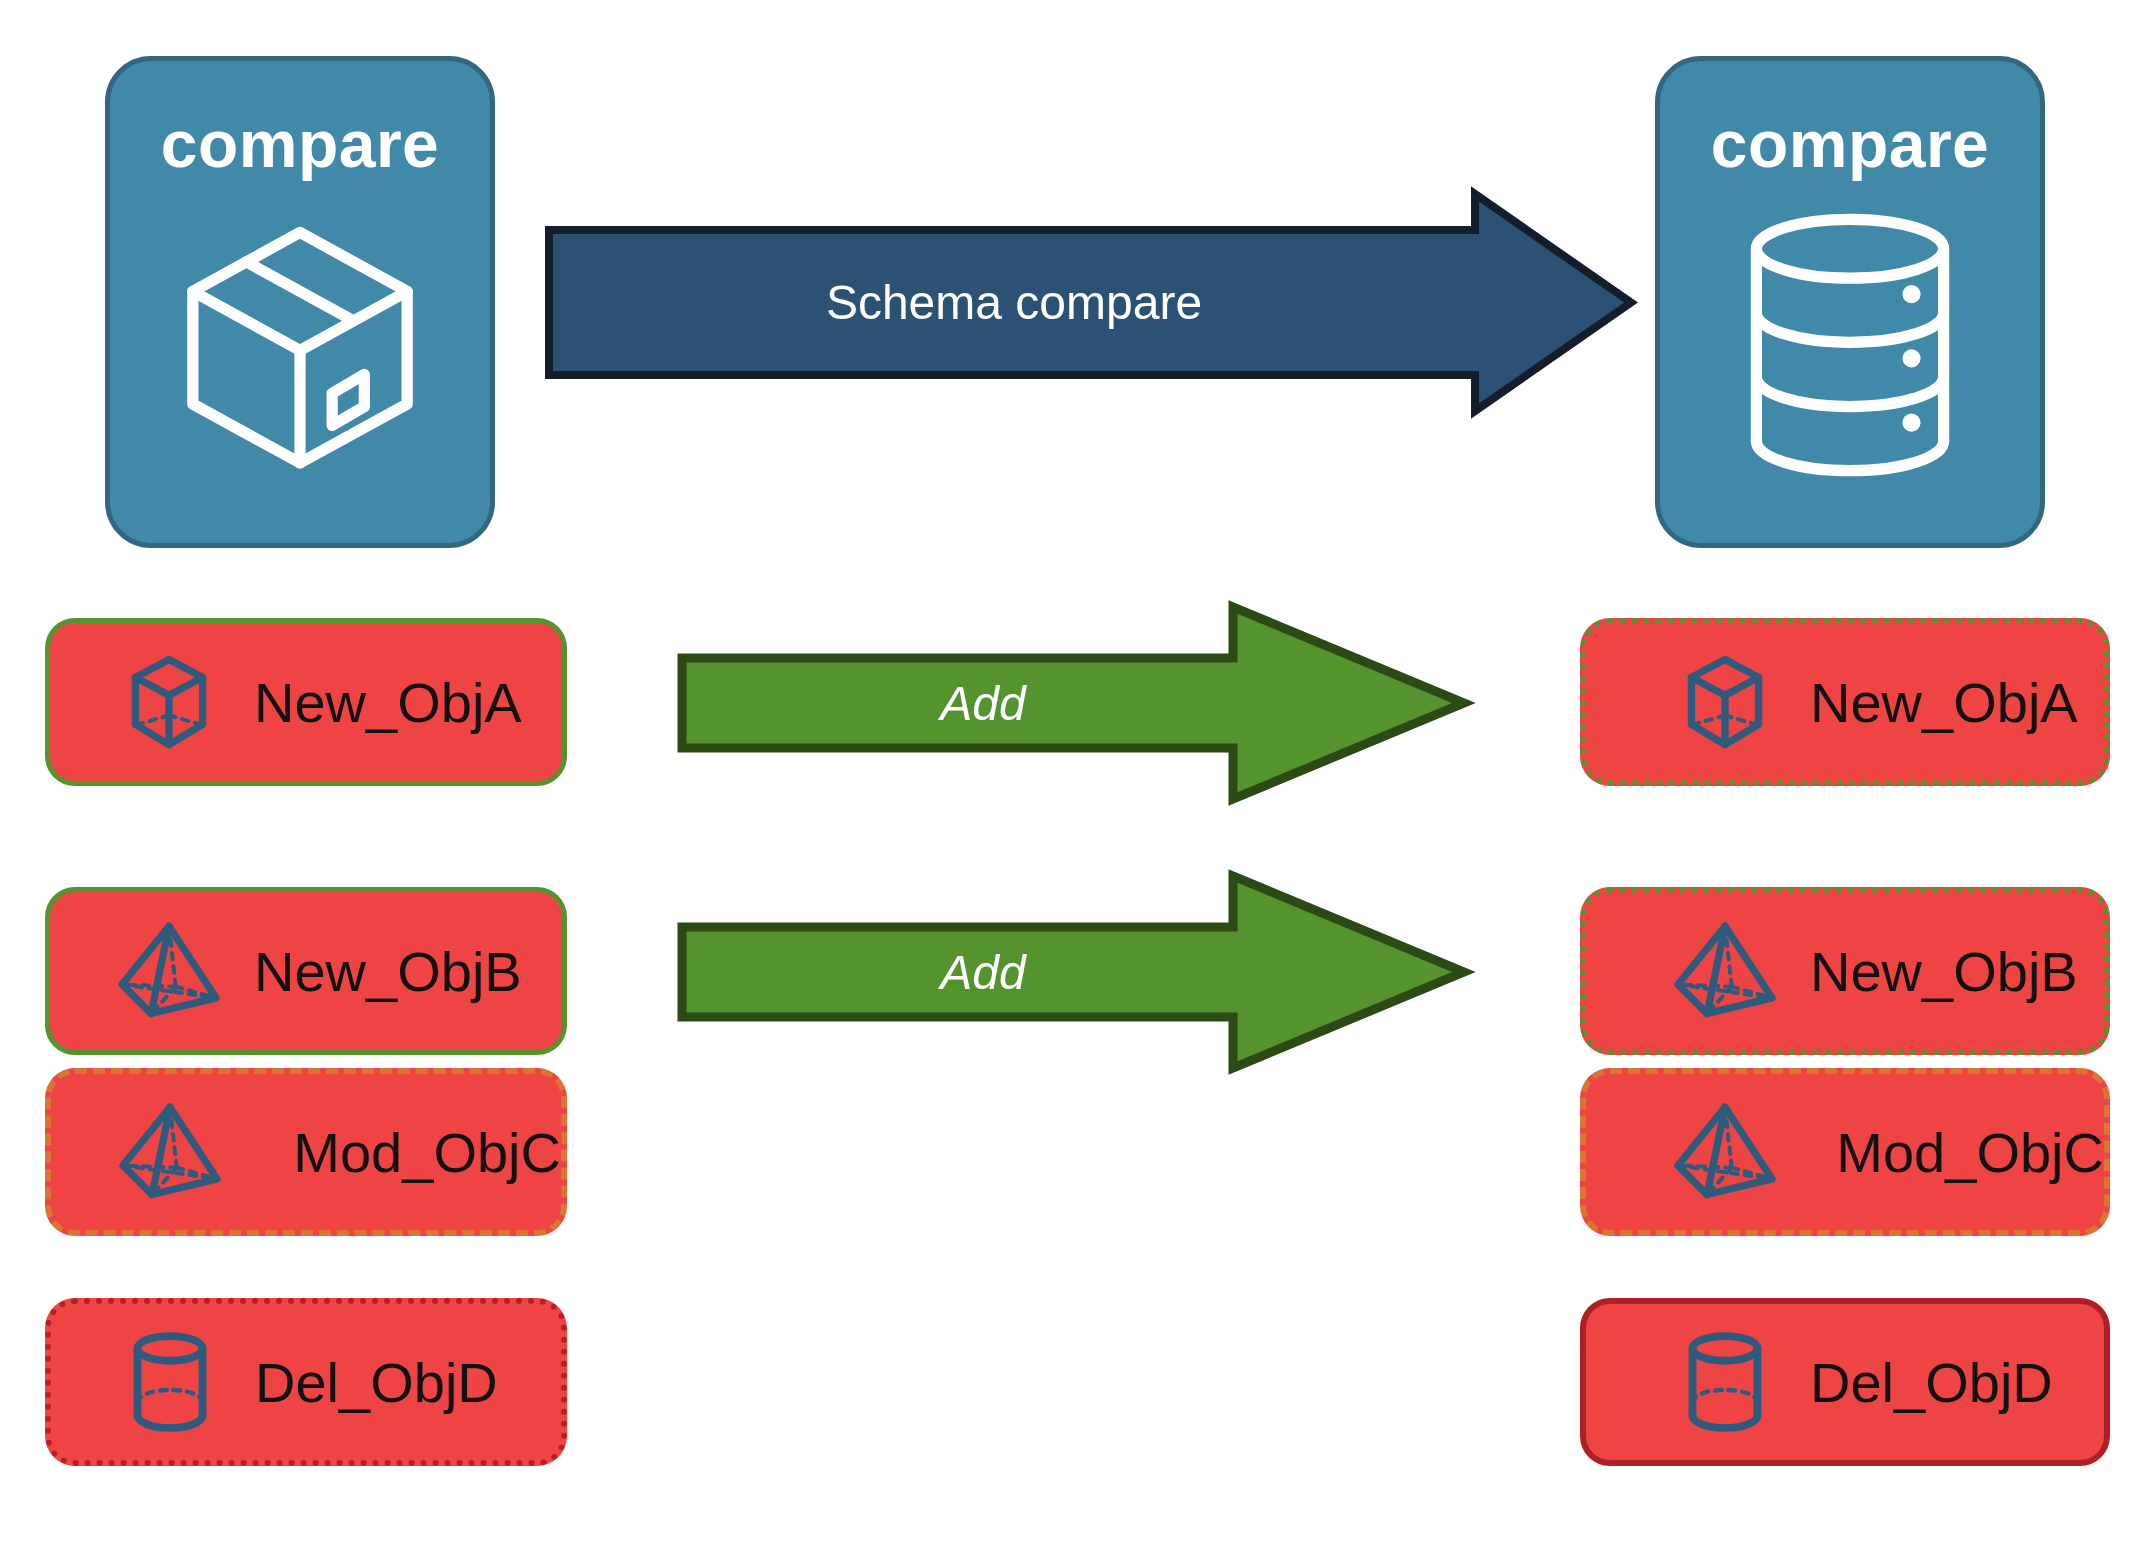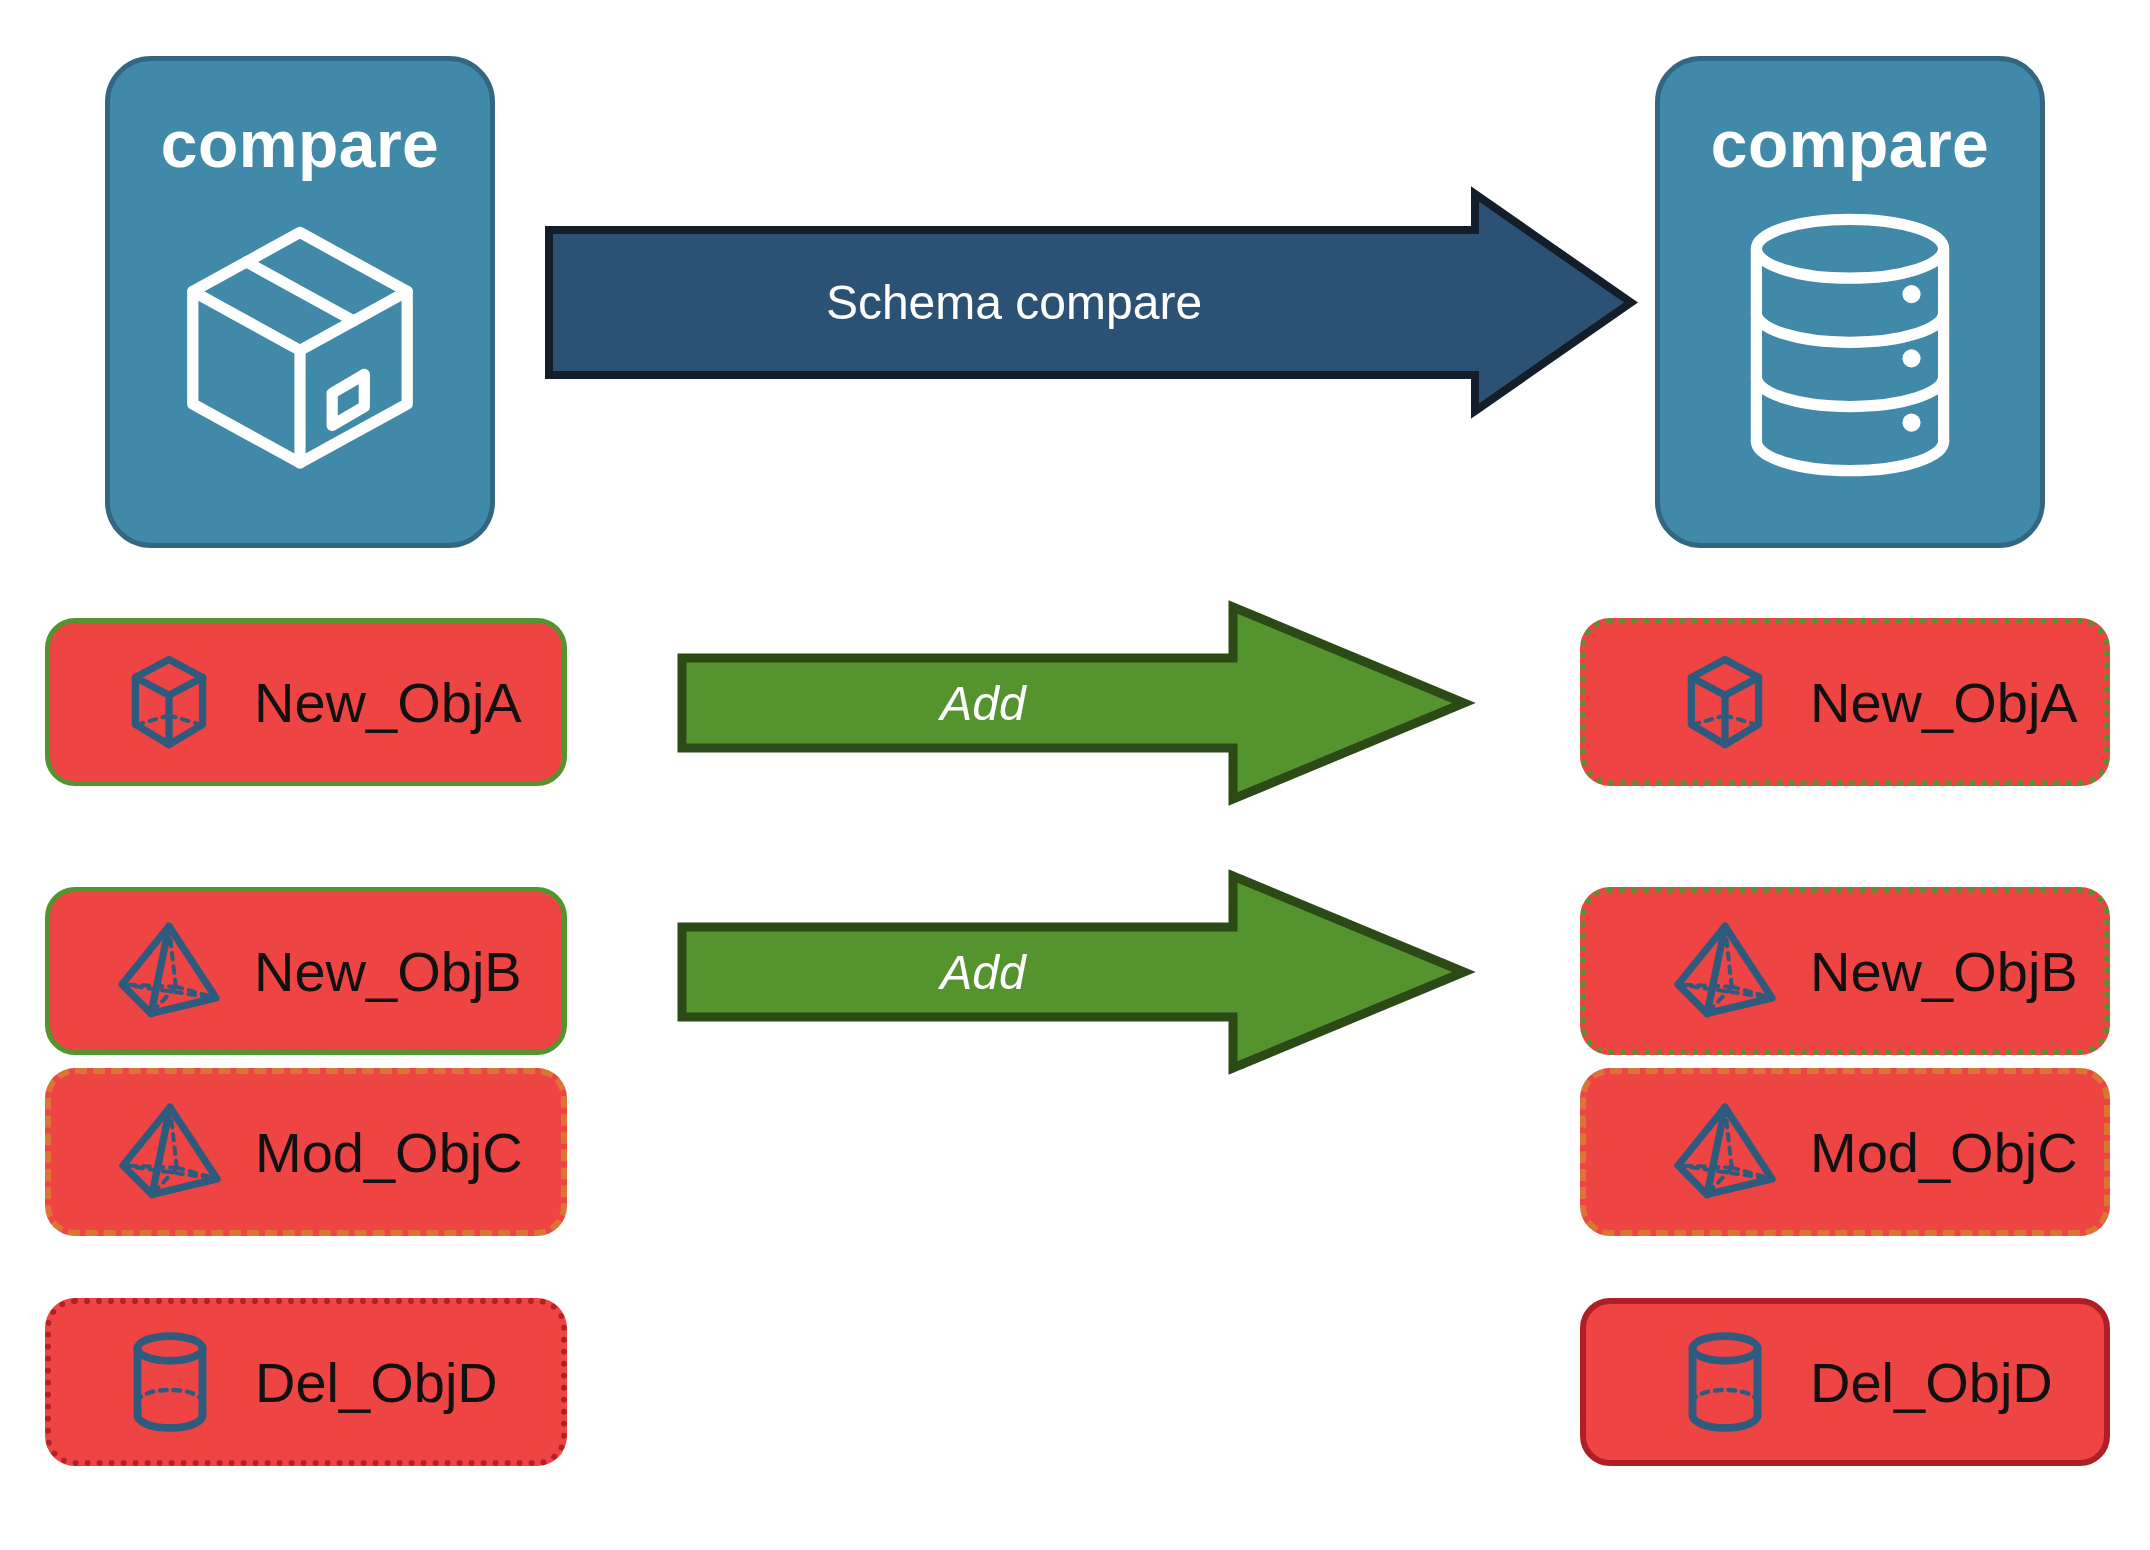--- a/index.html
+++ b/index.html
@@ -58,21 +58,21 @@
     margin-left:60px;
   }
   .card.tgt .obj-icon{margin-left:80px;}
   .card .obj-label{
     font-size:56px;color:#111111;margin-left:26px;white-space:nowrap;
   }
 
   
   .bd-solid-green { border:5px solid #55932F; }
   .bd-dotted-green{ border:6px dotted #55932F; }
-  .bd-dashed-orng { border:6px dashed #DB7533; }
+  .bd-dashed-orng { border:6px dashed #DB7533;justify-content:space-between; }
   .bd-dotted-red  { border:6px dotted #B52025; }
   .bd-solid-red   { border:6px solid  #AF2026; }
 
   
   .action-arrow{
     position:absolute;left:678px;top:-5px;width:790px;height:200px;
   }
   .action-arrow .label{
     position:absolute;left:0;top:0;width:610px;height:200px;
     display:flex;align-items:center;justify-content:center;

